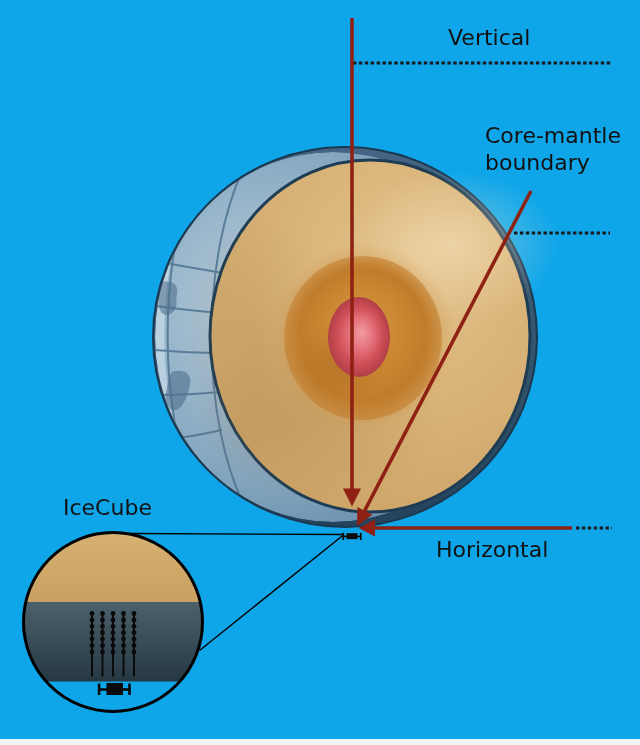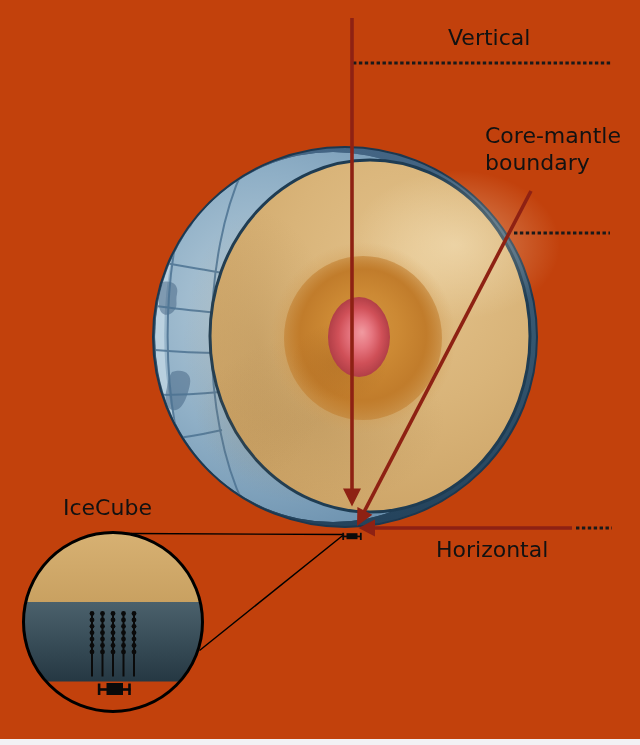--- a/index.html
+++ b/index.html
@@ -1,20 +1,20 @@
 <!DOCTYPE html>
 <html><head>
 <meta charset="utf-8">
 <style>
   html, body { margin: 0; padding: 0; background: #ffffff; }
   .canvas {
     position: relative;
     width: 640px;
     height: 745px;
-    background: #c2410c;
+    background: #0ea5e9;
     overflow: hidden;
     font-family: "DejaVu Sans", "Liberation Sans", sans-serif;
   }
   .diagram-svg { position: absolute; left: 0; top: 0; }
   .label {
     position: absolute;
     color: #121212;
     font-size: 22px;
     line-height: 27px;
     white-space: pre-line;

